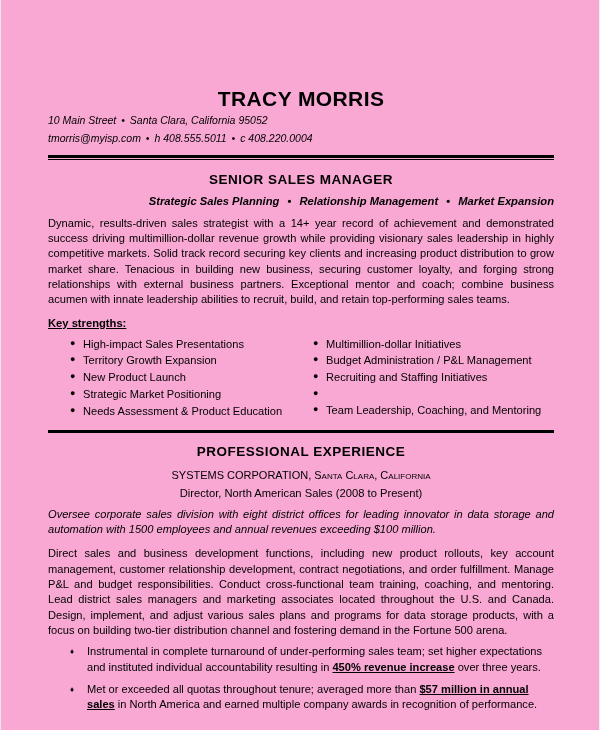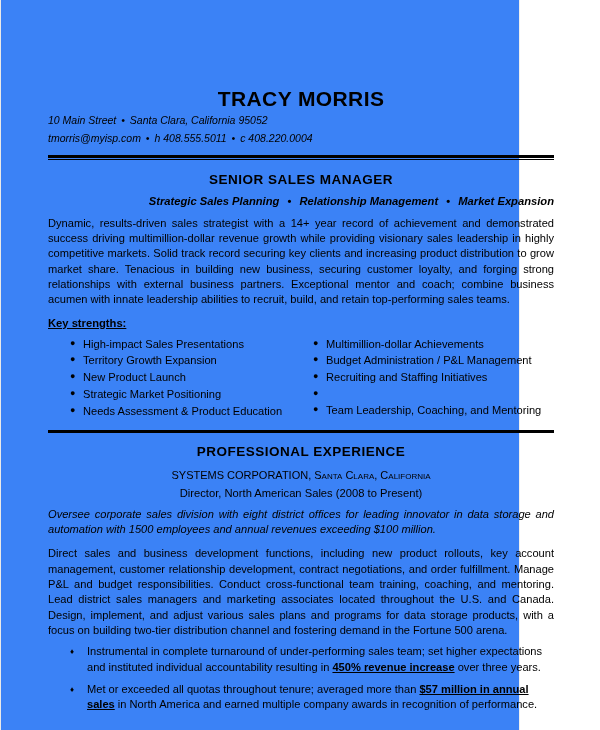--- a/index.html
+++ b/index.html
@@ -10,24 +10,24 @@
   body {
     width: 600px;
     height: 730px;
     overflow: hidden;
     font-family: "Liberation Sans", sans-serif;
     color: #000000;
   }
 
   .page {
     position: relative;
-    width: 520px;
+    width: 600px;
     height: 730px;
     box-sizing: border-box;
-    background: #3b82f6;
+    background: #f9a8d4;
     border-left: 1px solid #e9e9e9;
     border-right: 1px solid #efefef;
   }
 
   .content {
     position: absolute;
     left: 47px;
     top: 0;
     width: 506px;
   }
@@ -231,21 +231,21 @@
         </div>
         <div class="bullet-row">
           <span class="bullet-dot">●</span>
           <span>Needs Assessment &amp; Product Education</span>
         </div>
       </div>
 
       <div class="col col-right">
         <div class="bullet-row">
           <span class="bullet-dot">●</span>
-          <span>Multimillion-dollar Achievements</span>
+          <span>Multimillion-dollar Initiatives</span>
         </div>
         <div class="bullet-row">
           <span class="bullet-dot">●</span>
           <span>Budget Administration / P&amp;L Management</span>
         </div>
         <div class="bullet-row">
           <span class="bullet-dot">●</span>
           <span>Recruiting and Staffing Initiatives</span>
         </div>
         <div class="bullet-row">

